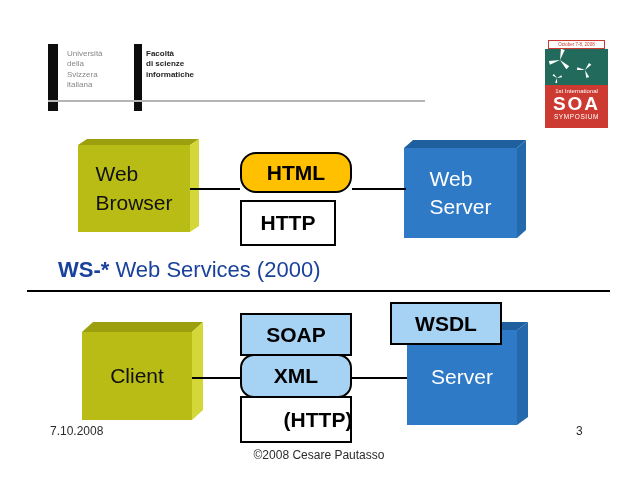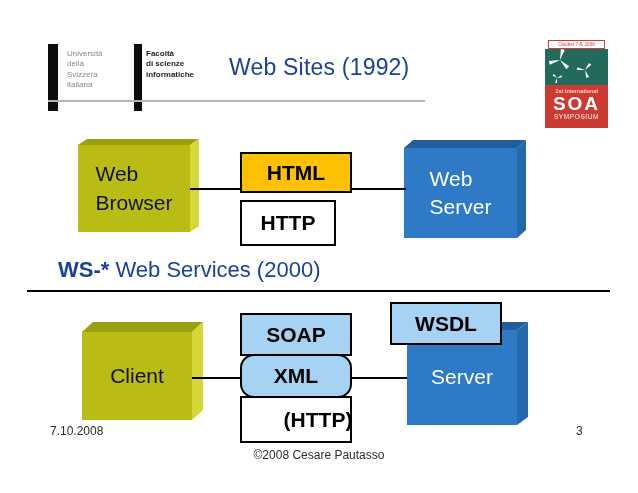--- a/index.html
+++ b/index.html
@@ -33,21 +33,21 @@
     white-space:pre-line; font-size:21px; line-height:1.35; z-index:3; }
   .lbl-black { color:#111; }
   .lbl-white { color:#fff; }
   .cube-yellow .front { fill:#b8bc14; } .cube-yellow .top { fill:#9ca00f; } .cube-yellow .side { fill:#d3d737; }
   .cube-blue .front { fill:#2e7ac6; } .cube-blue .top { fill:#1f5f9e; } .cube-blue .side { fill:#2569ad; }
 
   
   .stack-box { display:flex; align-items:center; justify-content:center; font-weight:bold;
     font-size:21px; color:#000; border:2px solid #000; box-sizing:border-box;
     background:#fff; z-index:2; }
-  .bg-gold { background:#ffc000; }
+  .bg-gold { background:#ffc000;border-radius:16px; }
   .bg-lightblue { background:#a6d2f4; }
 
   .connector { height:2px; background:#000; z-index:1; }
   .section-rule { height:2px; background:#000; }
   .section-title { font-size:22px; color:#1a419c; }
   .section-title .bold-part { font-weight:bold; }
 
   .footer-text { font-size:12px; color:#2b2b2b; }
   .copyright { width:638px; text-align:center; }
 </style>
@@ -60,21 +60,20 @@
   <div class="abs uni-text" style="left:67px; top:49px;">Università
 della
 Svizzera
 italiana</div>
 
   <div class="abs logo-bar" style="left:134px; top:44px; width:8px; height:67px;"></div>
   <div class="abs fac-text" style="left:146px; top:49px;">Facoltà
 di scienze
 informatiche</div>
 
-  <div class="abs slide-title" style="left:229px; top:54px;">Web Sites (1992)</div>
 
   <div class="abs header-line" style="left:48px; top:100px; width:377px;"></div>
 
   <div class="abs soa-logo" style="left:545px; top:40px;">
     <div class="soa-date">October 7-8, 2008</div>
     <div class="soa-teal">
       <svg width="63" height="36" viewBox="0 0 63 36">
         <g fill="#ffffff" transform="translate(15,11) rotate(15)">
           <path d="M0 0 L-2 -11 L2 -11 Z"></path>
           <path d="M0 0 L-2 -11 L2 -11 Z" transform="rotate(120)"></path>

